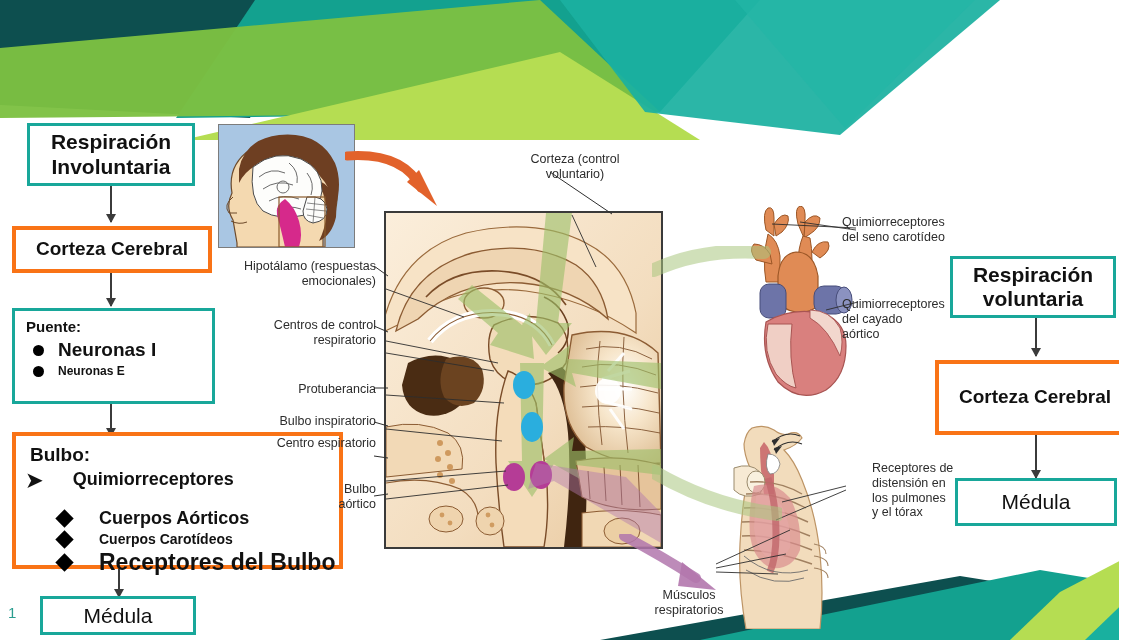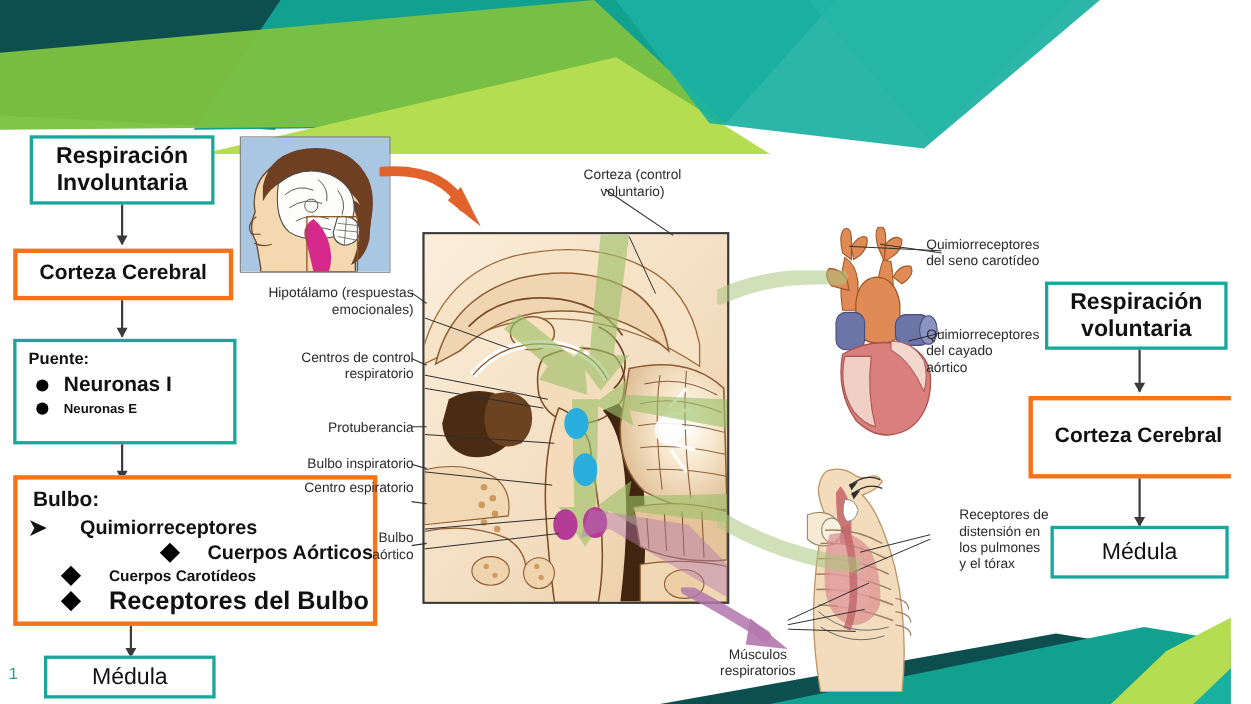--- a/index.html
+++ b/index.html
@@ -124,21 +124,21 @@
     <div class="head"></div>
   </div>
 
   <div class="fbox lime" style="left:12px;top:432px;width:331px;height:137px;padding:8px 0 8px 0;justify-content:flex-start;">
     <div class="ttl" style="font-size:19px;padding-left:14px;">Bulbo:</div>
     <ul class="blist" style="margin-top:3px;">
       <li>
         <span class="arw">➤</span>
         <span style="font-size:18px;margin-left:16px;">Quimiorreceptores</span>
       </li>
-      <li style="margin-top:2px;justify-content:flex-end;">
+      <li style="margin-top:18px;">
         <span class="diam"></span>
         <span style="font-size:18px;margin-left:14px;">Cuerpos Aórticos</span>
       </li>
       <li style="margin-top:2px;">
         <span class="diam"></span>
         <span style="font-size:14px;margin-left:14px;">Cuerpos Carotídeos</span>
       </li>
       <li style="margin-top:2px;">
         <span class="diam"></span>
         <span style="font-size:23px;margin-left:14px;">Receptores del Bulbo</span>

